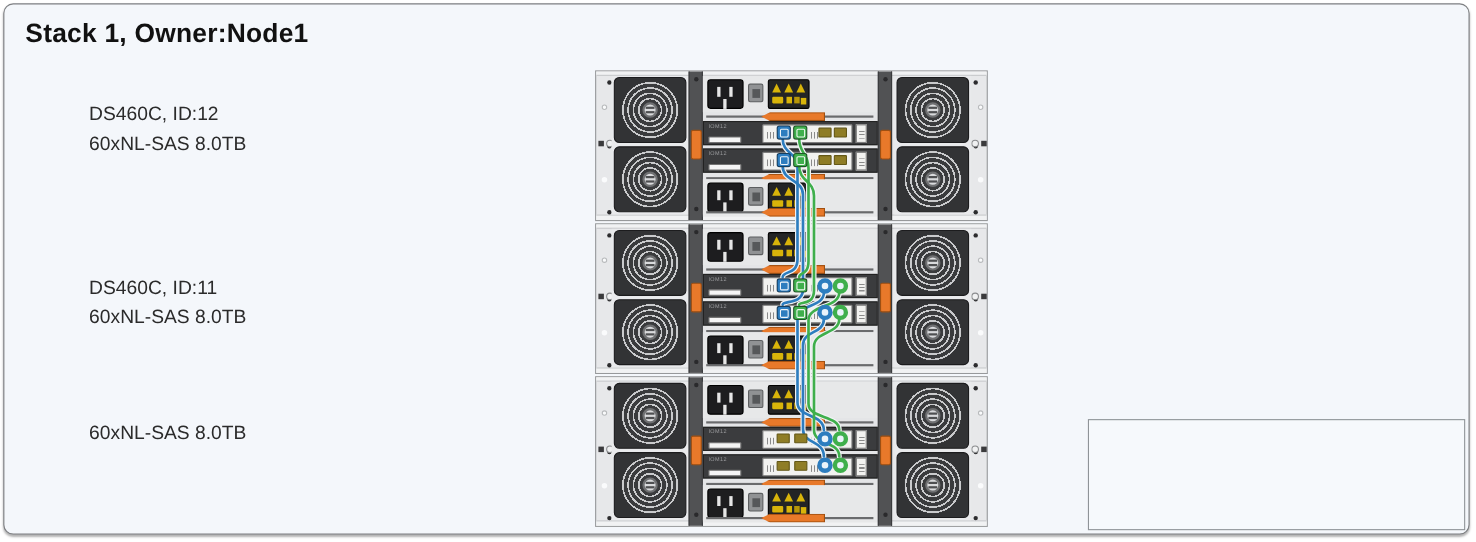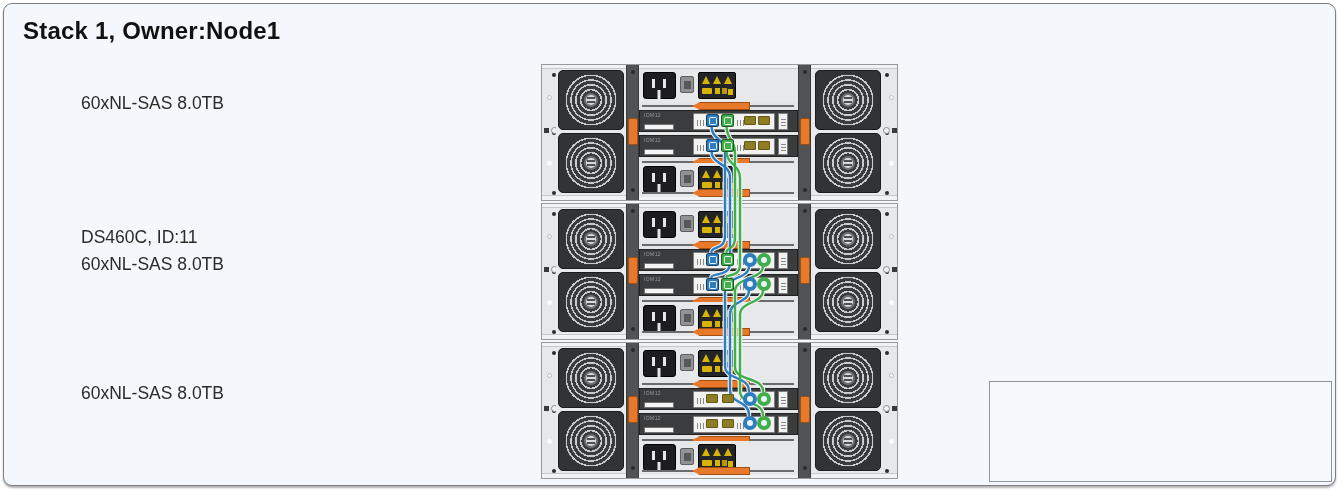--- a/index.html
+++ b/index.html
@@ -4,21 +4,21 @@
 <style>
   html,body{margin:0;padding:0;background:#ffffff;}
   body{width:1342px;height:493px;position:relative;font-family:"Liberation Sans",sans-serif;overflow:hidden;}
 
   .card{position:absolute;left:3px;top:3px;width:1331px;height:481px;background:#f4f7fb;
         border:1.6px solid #7d7f82;border-radius:9px;box-shadow:0 2px 2px rgba(0,0,0,.3);}
 
   .title{position:absolute;left:19px;top:13px;font-size:24px;font-weight:bold;color:#111;letter-spacing:.2px;}
 
   .shelf-label{position:absolute;left:77px;font-size:17.5px;color:#2b2b2b;line-height:27px;}
-  .shelf-label.l0{top:86px}.shelf-label.l1{top:220px}.shelf-label.l2{top:376px}
+  .shelf-label.l0{top:86px}.shelf-label.l1{top:244px}.shelf-label.l2{top:376px}
 
   .legend{position:absolute;left:985px;top:377px;width:341px;height:99px;
           border:1.6px solid #8f9498;background:#f6f9fc;}
 
   
   .stack{position:absolute;left:537px;top:60px;width:357px;height:415px;}
   .cables{position:absolute;left:0;top:0;width:357px;height:415px;z-index:5;pointer-events:none;}
 
   .shelf{position:relative;width:357px;height:137px;margin-bottom:2px;background:#e7e8ea;
          border:1px solid #97999b;box-sizing:border-box;}
@@ -98,20 +98,21 @@
   .port.rd.green{border:4px solid var(--cgreen);}
   .port.uu{width:12px;height:9px;background:var(--olive);border:1px solid #635716;border-radius:1px;}
 </style>
 </head>
 <body>
 
 <div class="card">
   <div class="title">Stack 1, Owner:Node1</div>
 
   <div class="shelf-label l0">
+    <div>DS460C, ID:12</div>
     <div>60xNL-SAS 8.0TB</div>
   </div>
   <div class="shelf-label l1">
     <div>DS460C, ID:11</div>
     <div>60xNL-SAS 8.0TB</div>
   </div>
   <div class="shelf-label l2">
     <div>60xNL-SAS 8.0TB</div>
   </div>
 

